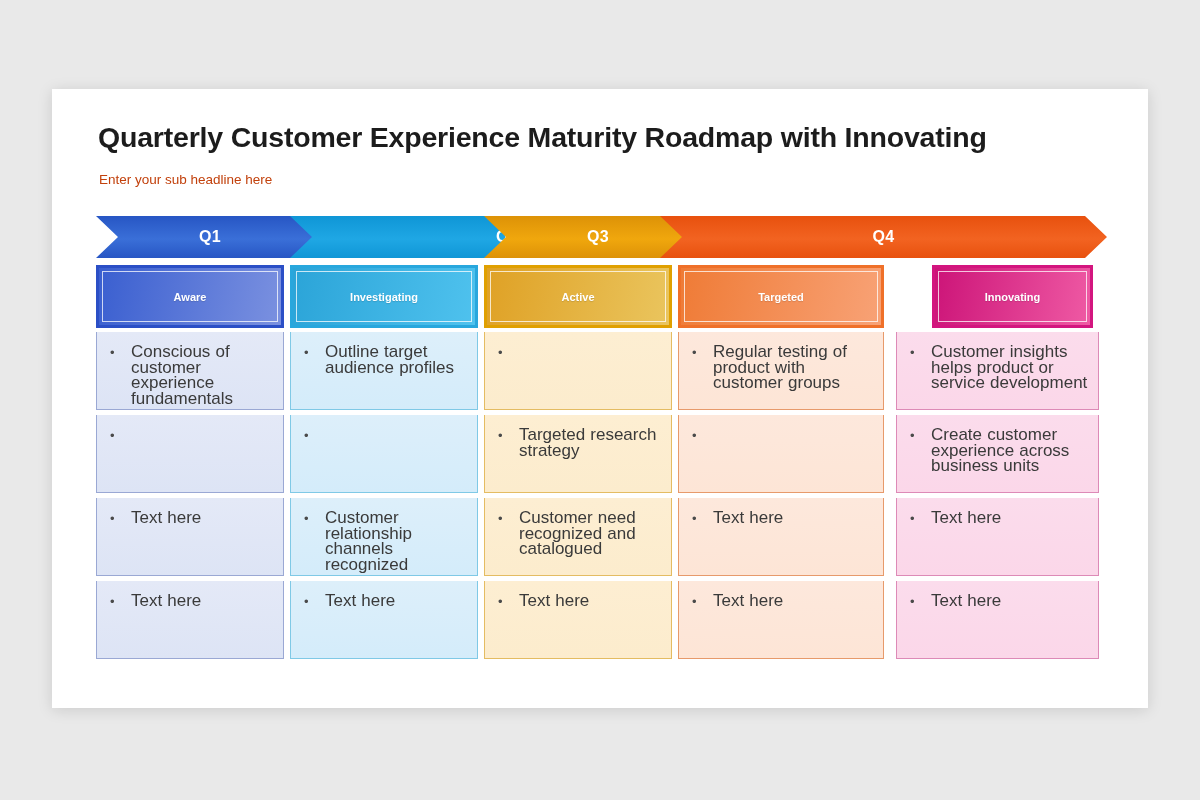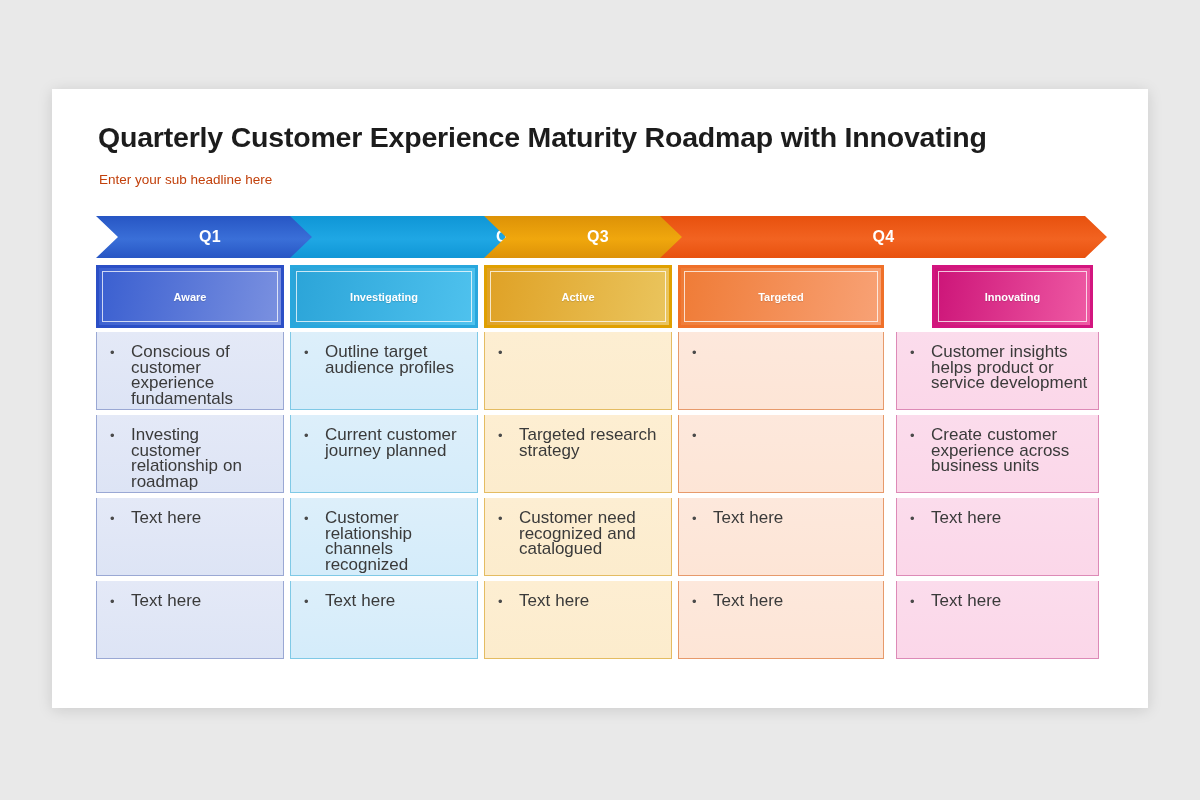--- a/index.html
+++ b/index.html
@@ -191,39 +191,37 @@
     </div>
 
   <div id="body-grid">
       <div class="grid-column" style="left: 0px; width: 188px;">
         <div class="grid-cell" style="top: 0px; border-color: rgb(154, 168, 212); background: linear-gradient(rgb(228, 233, 247) 0%, rgb(221, 228, 245) 100%);">
           <div class="cell-bullet">•</div>
           <div class="cell-text">Conscious of customer experience fundamentals</div>
         </div>
         <div class="grid-cell" style="top: 83px; border-color: rgb(154, 168, 212); background: linear-gradient(rgb(228, 233, 247) 0%, rgb(221, 228, 245) 100%);">
           <div class="cell-bullet">•</div>
-          <div class="cell-text">Investing customer relationship on roadmap</div>
         </div>
         <div class="grid-cell" style="top: 166px; border-color: rgb(154, 168, 212); background: linear-gradient(rgb(228, 233, 247) 0%, rgb(221, 228, 245) 100%);">
           <div class="cell-bullet">•</div>
           <div class="cell-text">Text here</div>
         </div>
         <div class="grid-cell" style="top: 249px; border-color: rgb(154, 168, 212); background: linear-gradient(rgb(228, 233, 247) 0%, rgb(221, 228, 245) 100%);">
           <div class="cell-bullet">•</div>
           <div class="cell-text">Text here</div>
         </div>
       </div>
       <div class="grid-column" style="left: 194px; width: 188px;">
         <div class="grid-cell" style="top: 0px; border-color: rgb(127, 201, 230); background: linear-gradient(rgb(221, 239, 250) 0%, rgb(212, 236, 250) 100%);">
           <div class="cell-bullet">•</div>
           <div class="cell-text">Outline target audience profiles</div>
         </div>
         <div class="grid-cell" style="top: 83px; border-color: rgb(127, 201, 230); background: linear-gradient(rgb(221, 239, 250) 0%, rgb(212, 236, 250) 100%);">
           <div class="cell-bullet">•</div>
-          <div class="cell-text">Current customer journey planned</div>
         </div>
         <div class="grid-cell" style="top: 166px; border-color: rgb(127, 201, 230); background: linear-gradient(rgb(221, 239, 250) 0%, rgb(212, 236, 250) 100%);">
           <div class="cell-bullet">•</div>
           <div class="cell-text">Customer relationship channels recognized</div>
         </div>
         <div class="grid-cell" style="top: 249px; border-color: rgb(127, 201, 230); background: linear-gradient(rgb(221, 239, 250) 0%, rgb(212, 236, 250) 100%);">
           <div class="cell-bullet">•</div>
           <div class="cell-text">Text here</div>
         </div>
       </div>
@@ -240,20 +238,21 @@
           <div class="cell-text">Customer need recognized and catalogued</div>
         </div>
         <div class="grid-cell" style="top: 249px; border-color: rgb(228, 188, 98); background: linear-gradient(rgb(253, 238, 210) 0%, rgb(252, 236, 205) 100%);">
           <div class="cell-bullet">•</div>
           <div class="cell-text">Text here</div>
         </div>
       </div>
       <div class="grid-column" style="left: 582px; width: 206px;">
         <div class="grid-cell" style="top: 0px; border-color: rgb(231, 154, 107); background: linear-gradient(rgb(253, 232, 220) 0%, rgb(253, 229, 214) 100%);">
           <div class="cell-bullet">•</div>
+          <div class="cell-text">Regular testing of product with customer groups</div>
         </div>
         <div class="grid-cell" style="top: 83px; border-color: rgb(231, 154, 107); background: linear-gradient(rgb(253, 232, 220) 0%, rgb(253, 229, 214) 100%);">
           <div class="cell-bullet">•</div>
         </div>
         <div class="grid-cell" style="top: 166px; border-color: rgb(231, 154, 107); background: linear-gradient(rgb(253, 232, 220) 0%, rgb(253, 229, 214) 100%);">
           <div class="cell-bullet">•</div>
           <div class="cell-text">Text here</div>
         </div>
         <div class="grid-cell" style="top: 249px; border-color: rgb(231, 154, 107); background: linear-gradient(rgb(253, 232, 220) 0%, rgb(253, 229, 214) 100%);">
           <div class="cell-bullet">•</div>

